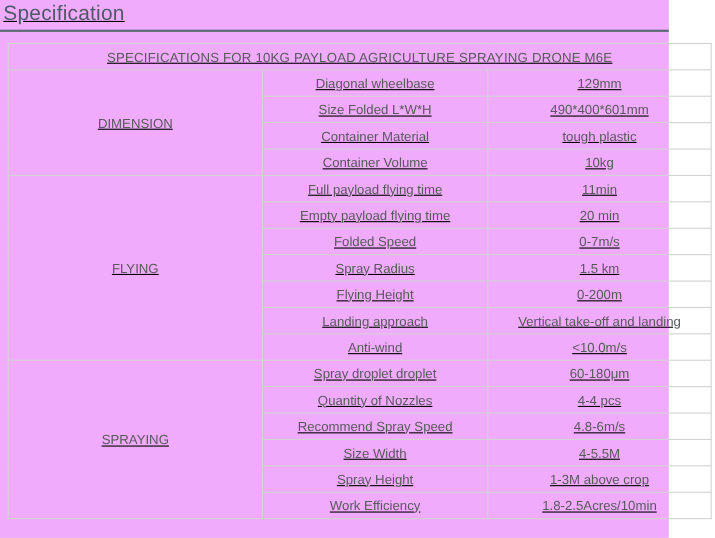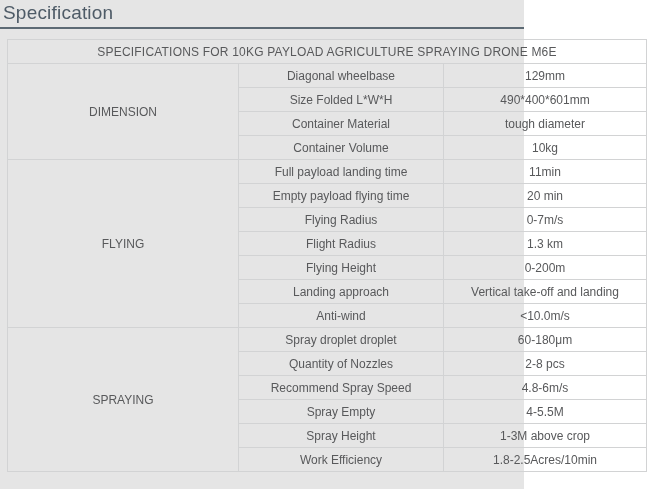--- a/index.html
+++ b/index.html
@@ -6,23 +6,24 @@
   html, body {
     margin: 0;
     padding: 0;
     background: #ffffff;
     width: 650px;
     height: 489px;
     overflow: hidden;
     font-family: "Liberation Sans", sans-serif;
   }
   .page {
-    width: 524px;
+    width: 608px;
     height: 489px;
-    background: #e5e5e5;
+    background: #f0abfc;
+    text-decoration: underline;
   }
   .section-header {
     border-bottom: 2px solid #5d6a74;
     padding: 2px 0 4px 3px;
   }
   .page-title {
     margin: 0;
     font-size: 19px;
     line-height: 21px;
     font-weight: 400;
@@ -80,70 +81,70 @@
           <td rowspan="4" class="category-cell">DIMENSION</td>
           <td class="param-cell">Diagonal wheelbase</td>
           <td class="value-cell">129mm</td>
         </tr>
         <tr>
           <td class="param-cell">Size Folded L*W*H</td>
           <td class="value-cell">490*400*601mm</td>
         </tr>
         <tr>
           <td class="param-cell">Container Material</td>
-          <td class="value-cell">tough diameter</td>
+          <td class="value-cell">tough plastic</td>
         </tr>
         <tr>
           <td class="param-cell">Container Volume</td>
           <td class="value-cell">10kg</td>
         </tr>
         <tr>
           <td rowspan="7" class="category-cell">FLYING</td>
-          <td class="param-cell">Full payload landing time</td>
+          <td class="param-cell">Full payload flying time</td>
           <td class="value-cell">11min</td>
         </tr>
         <tr>
           <td class="param-cell">Empty payload flying time</td>
           <td class="value-cell">20 min</td>
         </tr>
         <tr>
-          <td class="param-cell">Flying Radius</td>
+          <td class="param-cell">Folded Speed</td>
           <td class="value-cell">0-7m/s</td>
         </tr>
         <tr>
-          <td class="param-cell">Flight Radius</td>
-          <td class="value-cell">1.3 km</td>
+          <td class="param-cell">Spray Radius</td>
+          <td class="value-cell">1.5 km</td>
         </tr>
         <tr>
           <td class="param-cell">Flying Height</td>
           <td class="value-cell">0-200m</td>
         </tr>
         <tr>
           <td class="param-cell">Landing approach</td>
           <td class="value-cell">Vertical take-off and landing</td>
         </tr>
         <tr>
           <td class="param-cell">Anti-wind</td>
           <td class="value-cell">&lt;10.0m/s</td>
         </tr>
         <tr>
           <td rowspan="6" class="category-cell">SPRAYING</td>
           <td class="param-cell">Spray droplet droplet</td>
           <td class="value-cell">60-180μm</td>
         </tr>
         <tr>
           <td class="param-cell">Quantity of Nozzles</td>
-          <td class="value-cell">2-8 pcs</td>
+          <td class="value-cell">4-4 pcs</td>
         </tr>
         <tr>
           <td class="param-cell">Recommend Spray Speed</td>
           <td class="value-cell">4.8-6m/s</td>
         </tr>
         <tr>
-          <td class="param-cell">Spray Empty</td>
+          <td class="param-cell">Size Width</td>
           <td class="value-cell">4-5.5M</td>
         </tr>
         <tr>
           <td class="param-cell">Spray Height</td>
           <td class="value-cell">1-3M above crop</td>
         </tr>
         <tr>
           <td class="param-cell">Work Efficiency</td>
           <td class="value-cell">1.8-2.5Acres/10min</td>
         </tr>

